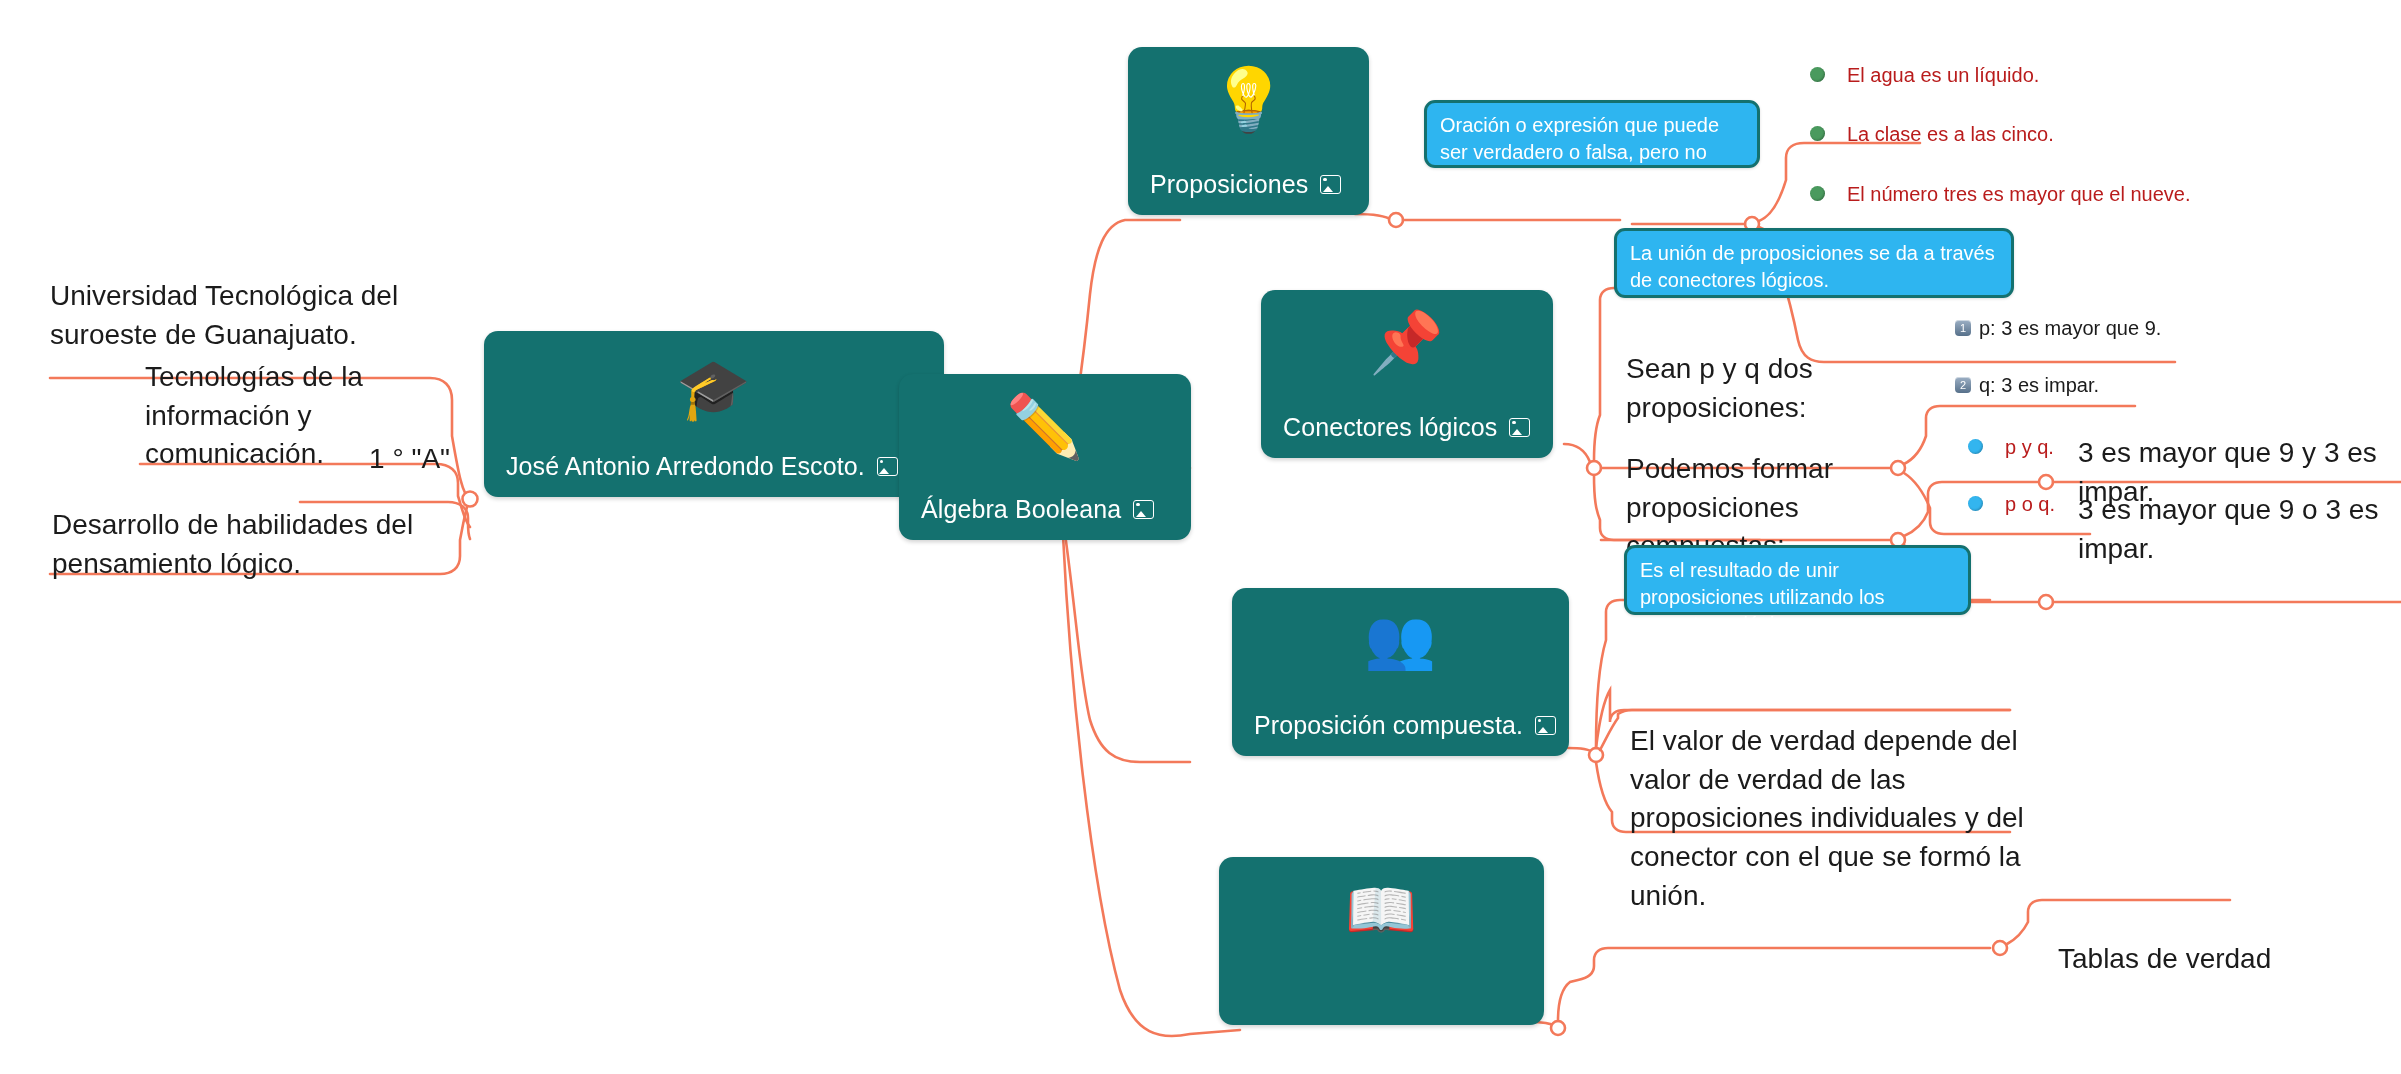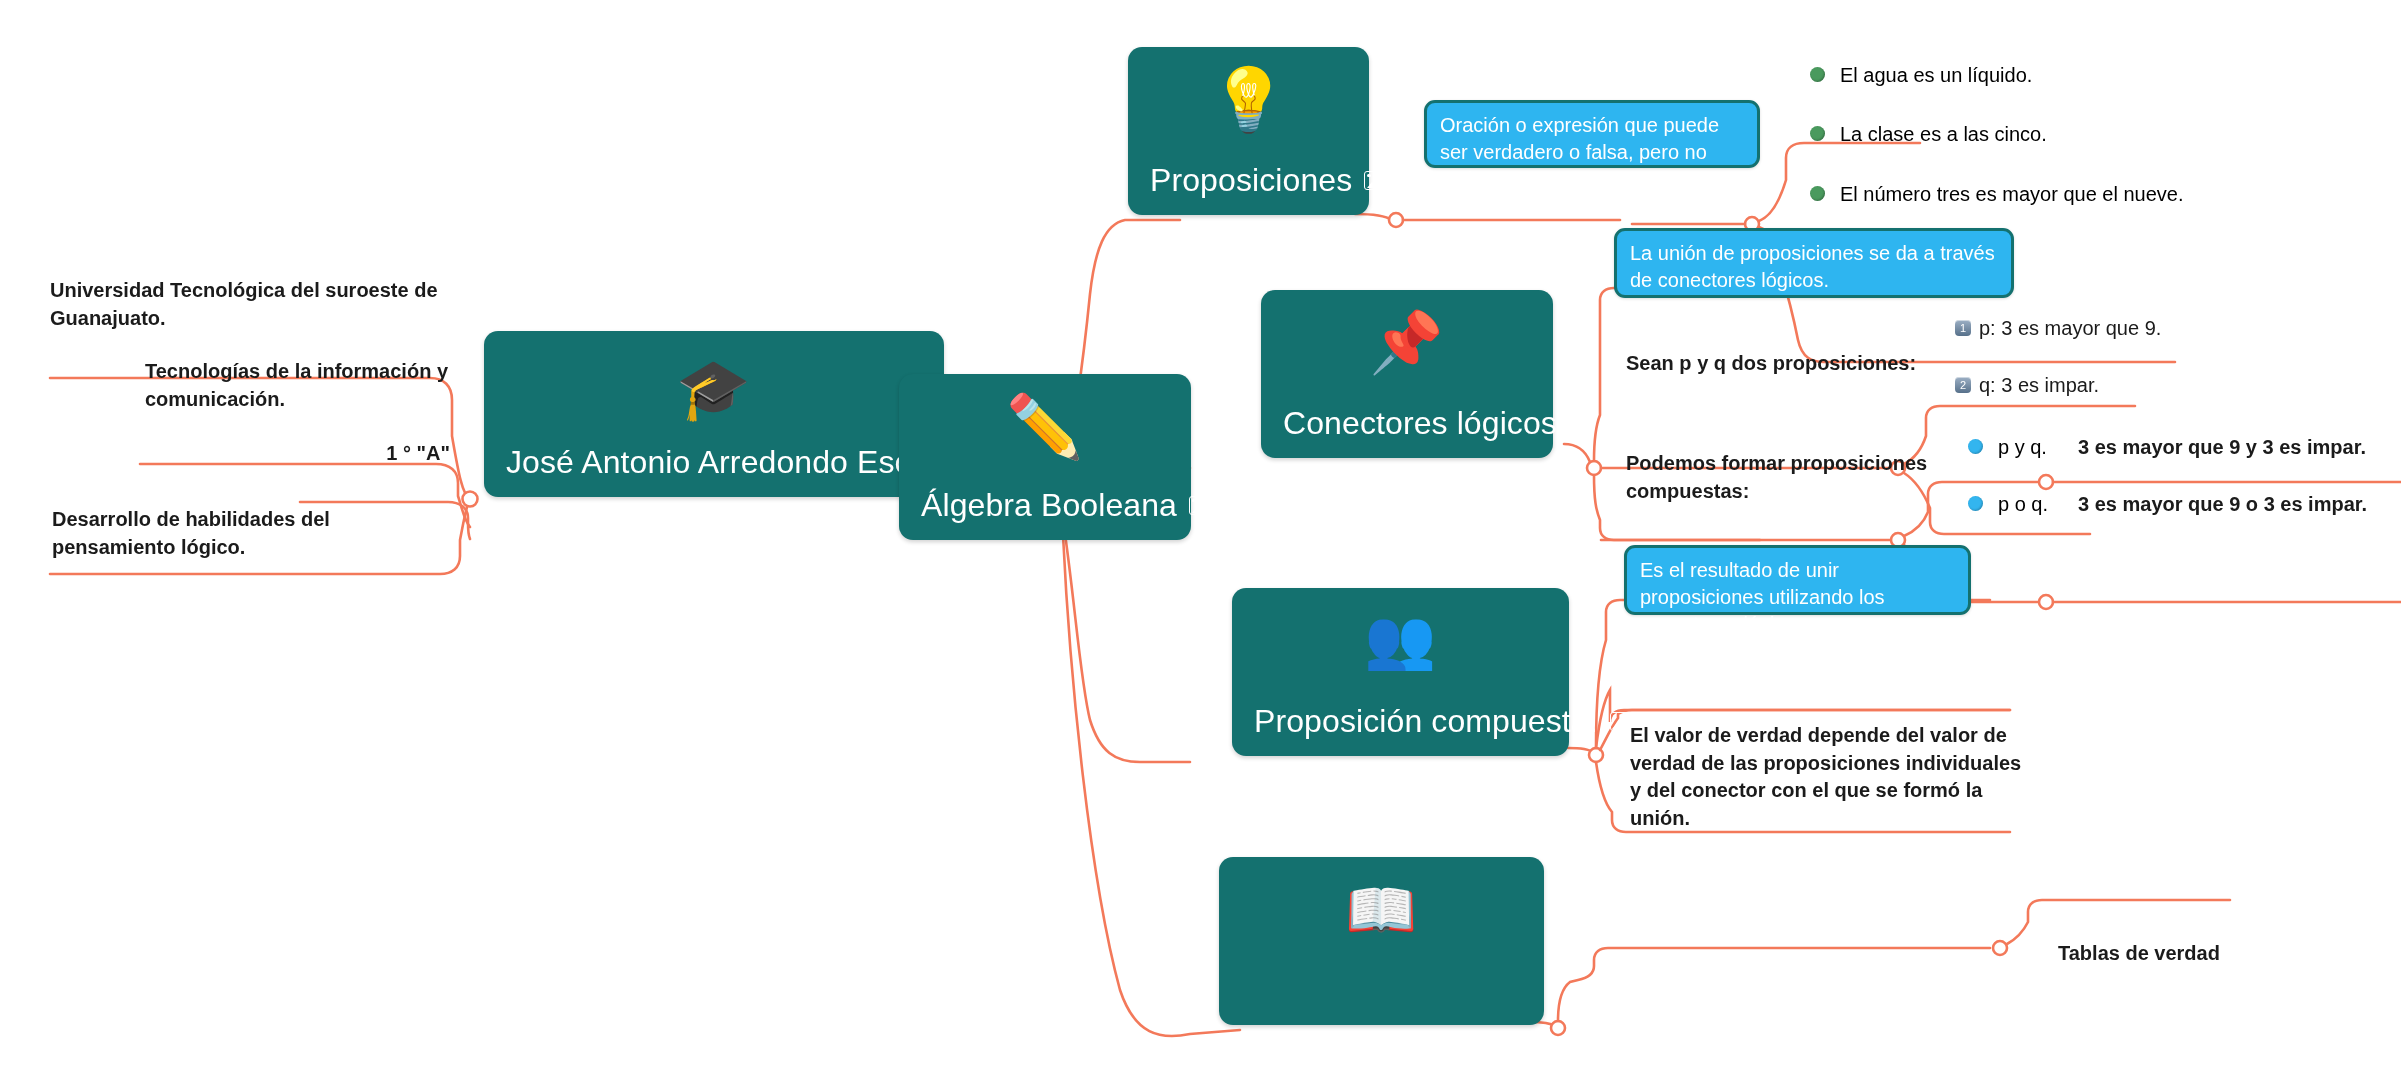--- a/index.html
+++ b/index.html
@@ -30,21 +30,21 @@
     font-family: "DejaVu Sans", sans-serif;
     line-height: 1;
     user-select: none;
   }
   .tealnode .titlerow {
     display: flex; align-items: center; gap: 12px;
     color: #ffffff;
     padding: 0 22px 16px 22px;
     white-space: nowrap;
   }
-  .tealnode .titlerow .lbl { font-size: 32px; letter-spacing: .1px; }
+  .tealnode .titlerow .lbl { font-size: 25px; letter-spacing: .1px; }
   .imgicon {
     width: 19px; height: 17px;
     border: 1.7px solid #ffffff; border-radius: 3px;
     position: relative; flex: 0 0 auto; display:inline-block;
   }
   .imgicon::before {
     content:""; position:absolute; left:2px; top:2px;
     width:3.2px; height:3.2px; border-radius:50%; background:#ffffff;
   }
   .imgicon::after {
@@ -65,32 +65,31 @@
     font-size: 20px;
     line-height: 1.35;
     padding: 9px 13px;
     box-sizing: border-box;
     box-shadow: 0 1px 3px rgba(0,0,0,0.14);
   }
 
   
   .leaf {
     position: absolute;
-    font-size: 20px;
+    font-size: 28px;
     line-height: 1.38;
     color: #1b1b1b;
     box-sizing: border-box;
-    font-weight: bold;
   }
 
   
   .bulletleaf {
     position: absolute;
-    display: flex; align-items: flex-start; gap: 15px;
-    font-size: 20px; line-height: 1.35; color:#000000;
+    display: flex; align-items: flex-start; gap: 22px;
+    font-size: 20px; line-height: 1.35; color:#b91c1c;
     white-space: nowrap;
   }
   .dot { width: 15px; height: 15px; border-radius: 50%; flex:0 0 auto; margin-top: 5px; }
   .dot.green { background: #4a9a5e; box-shadow: inset -1px -1px 2px rgba(0,0,0,.25); }
   .dot.blue  { background: #33b5ef; box-shadow: inset -1px -1px 2px rgba(0,0,0,.22); }
 
   .numleaf {
     position: absolute;
     display: flex; align-items: flex-start; gap: 8px;
     font-size: 20px; line-height: 1.35; color:#1b1b1b;

